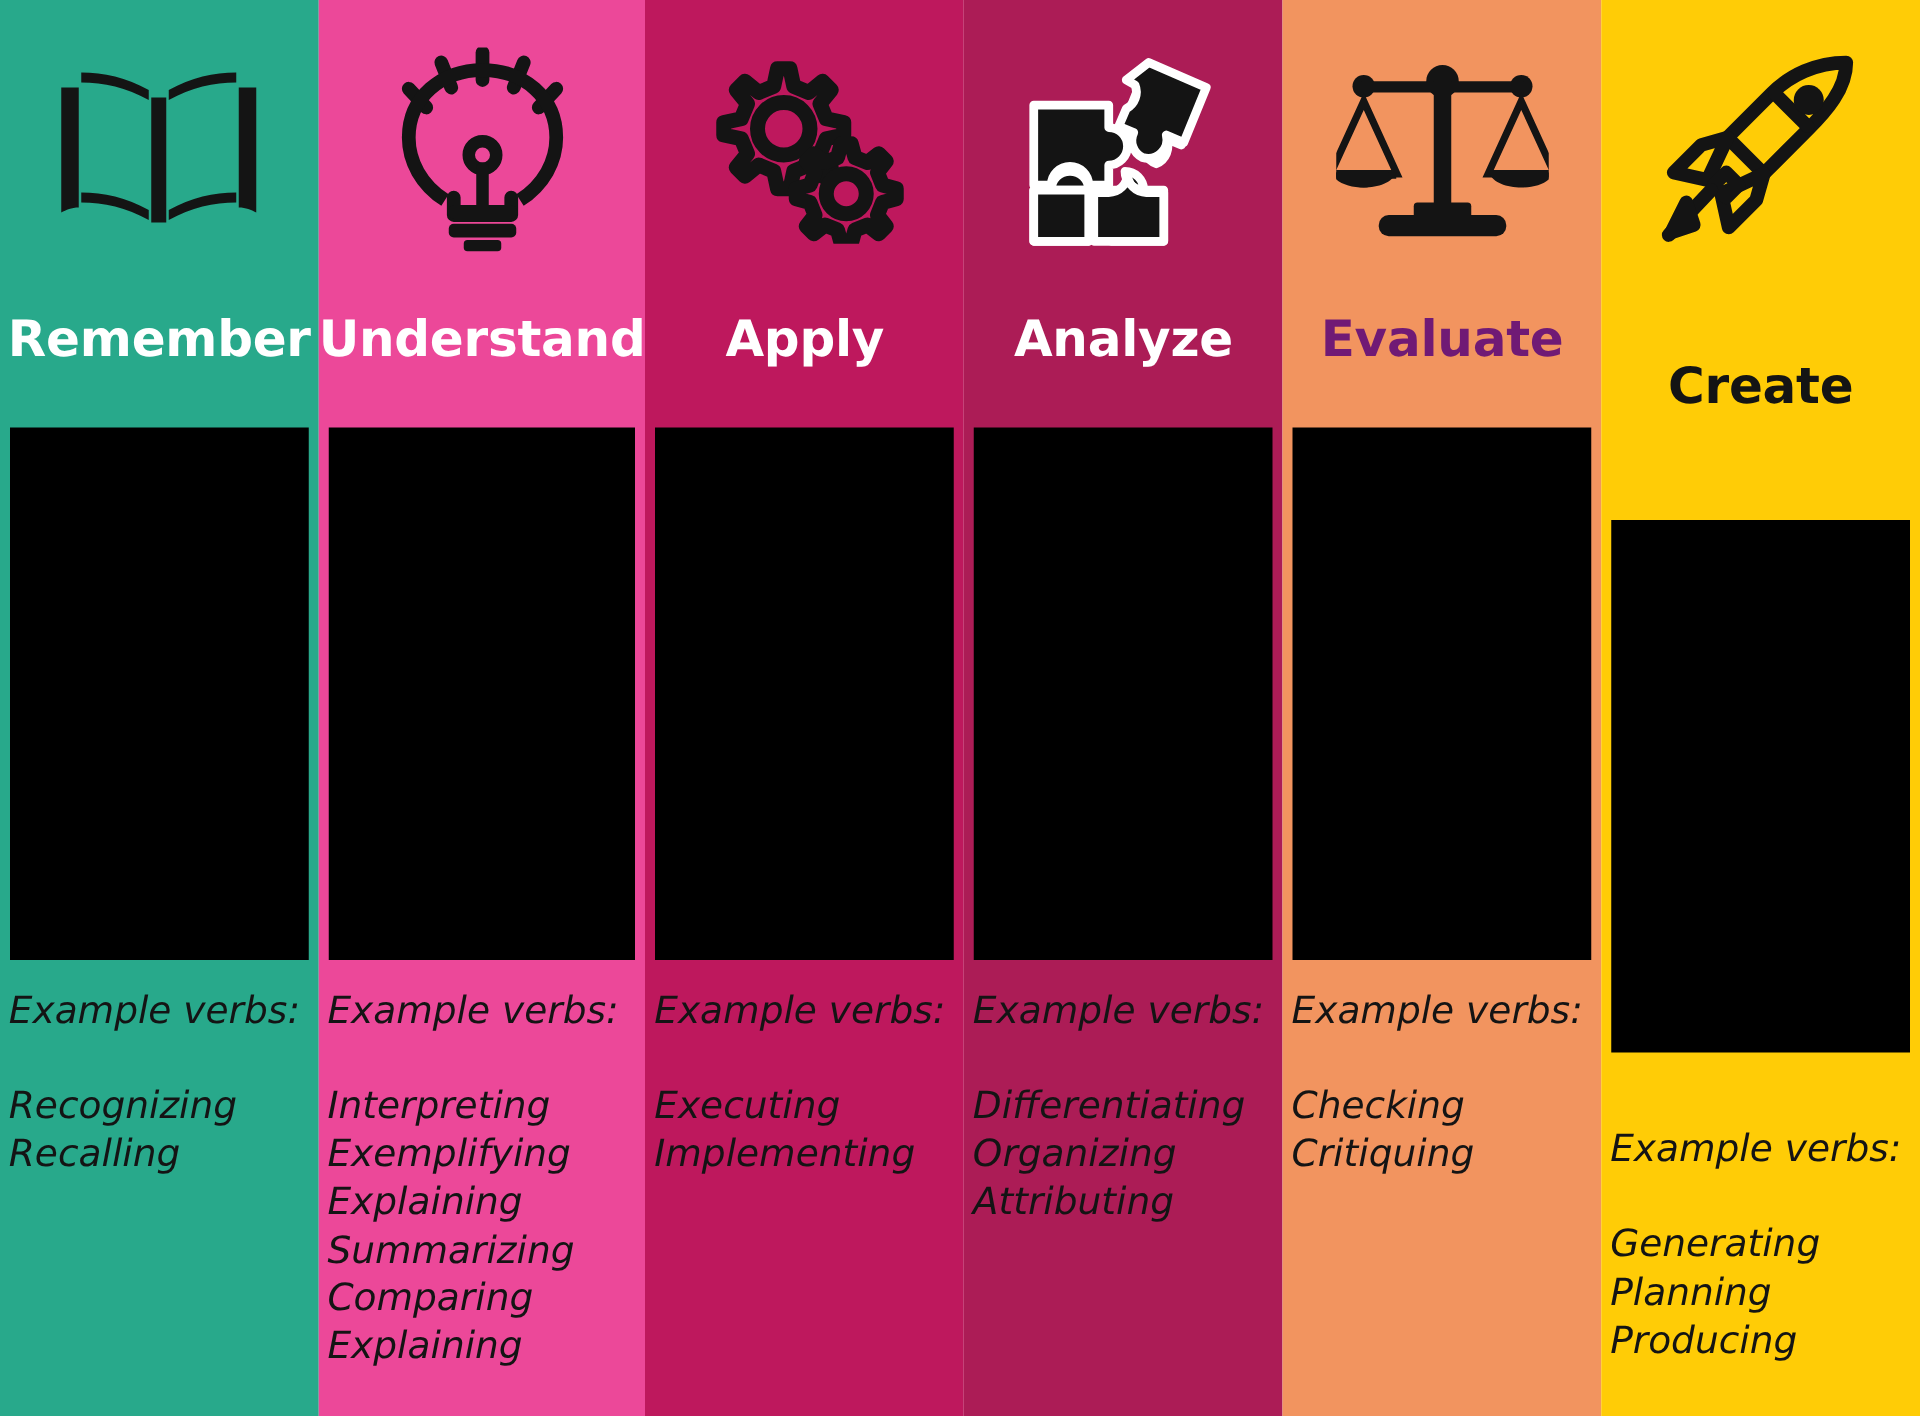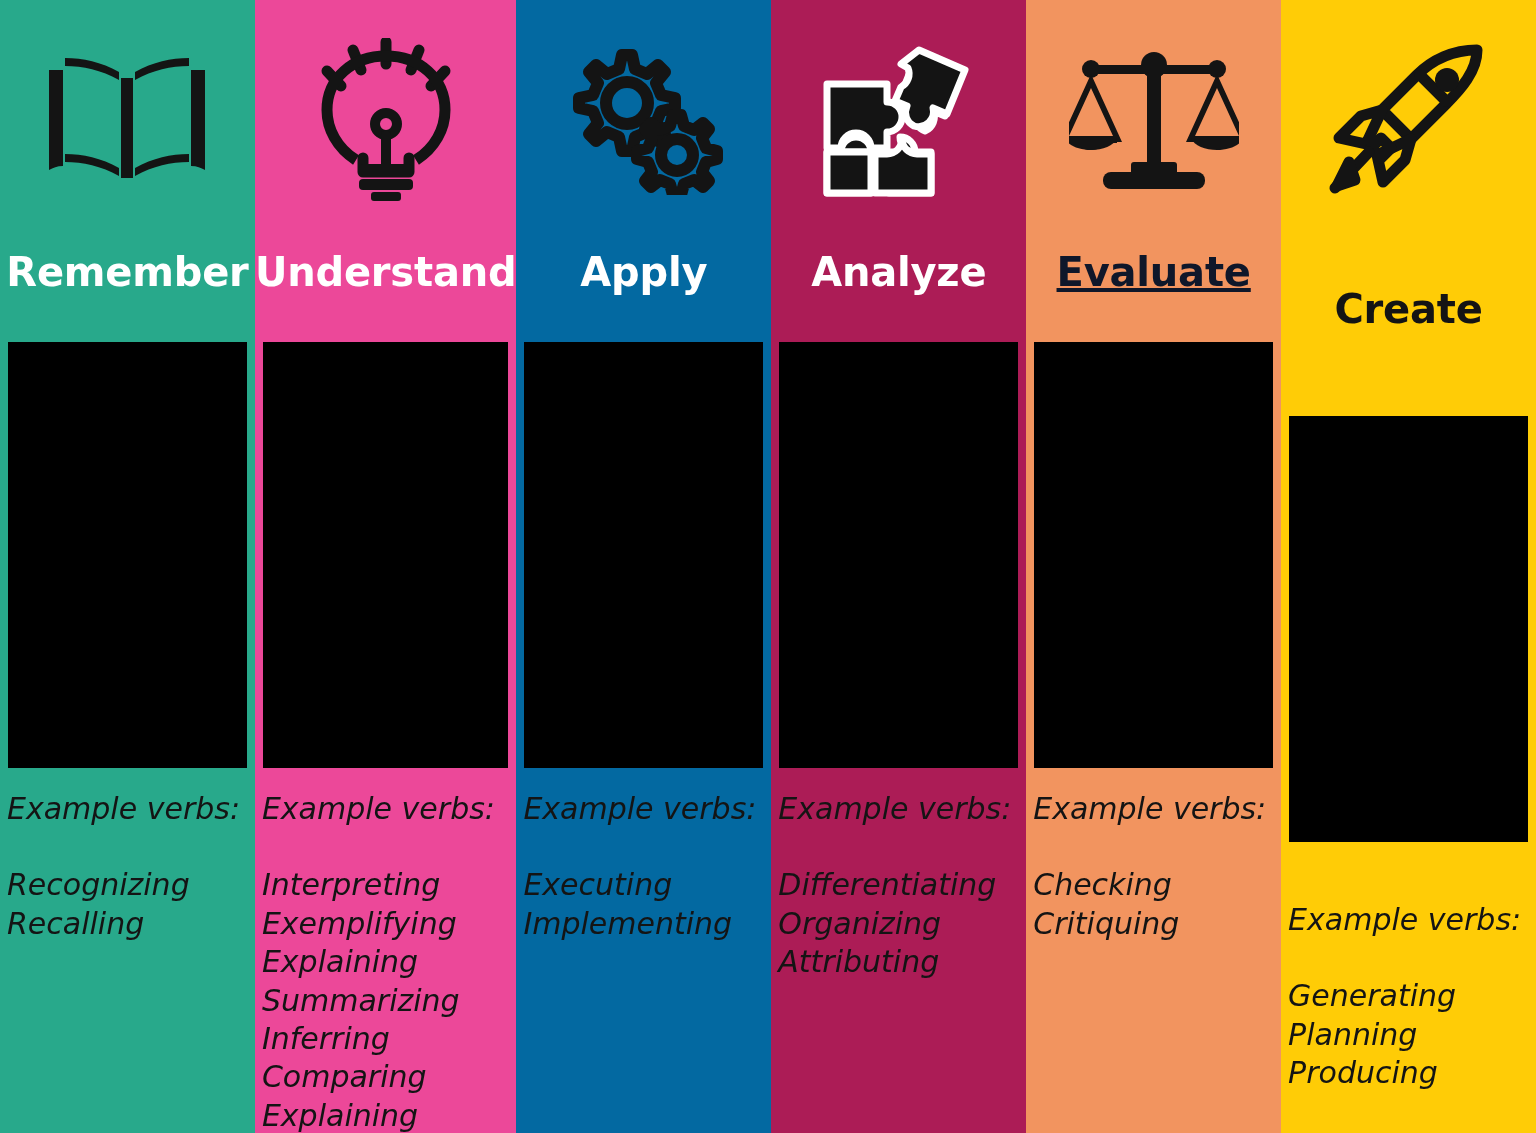--- a/index.html
+++ b/index.html
@@ -120,27 +120,26 @@
       </svg>
     </div>
     <div class="col-title" style="color: rgb(255, 255, 255);">Understand</div>
     <div class="black-box"></div>
     <div class="verbs">
       <span class="verbs-label">Example verbs:</span>
       <span class="verb-line">Interpreting</span>
       <span class="verb-line">Exemplifying</span>
       <span class="verb-line">Explaining</span>
       <span class="verb-line">Summarizing</span>
-      <span class="verb-line">Inferring</span>
       <span class="verb-line">Comparing</span>
       <span class="verb-line">Explaining</span>
     </div>
   </div>
 
-  <div class="column" style="background: #0369a1;">
+  <div class="column" style="background: #be185d;">
     <div class="icon-wrap">
       <svg width="165" height="150" viewBox="0 0 165 150" aria-hidden="true">
         <g fill="none" stroke="#141414" stroke-width="12" stroke-linejoin="round">
           <path d="M61 10 L71 10 L74 24 L86 29 L97 20 L104 27 L95 38 L100 50 L114 53 L114 63 L100 66 L95 78 L104 89 L97 96 L86 87 L74 92 L71 106 L61 106 L58 92 L46 87 L35 96 L28 89 L37 78 L32 66 L18 63 L18 53 L32 50 L37 38 L28 27 L35 20 L46 29 L58 24 Z"></path>
           <circle cx="66" cy="58" r="21"></circle>
           <path d="M112 70 L120 70 L123 81 L133 85 L142 78 L148 84 L141 93 L145 103 L156 106 L156 114 L145 117 L141 127 L148 136 L142 142 L133 135 L123 139 L120 150 L112 150 L109 139 L99 135 L90 142 L84 136 L91 127 L87 117 L76 114 L76 106 L87 103 L91 93 L84 84 L90 78 L99 85 L109 81 Z"></path>
           <circle cx="116" cy="110" r="16"></circle>
         </g>
       </svg>
     </div>
@@ -190,21 +189,21 @@
           <path d="M148 24 L179 92 L117 92 Z M148 38 L170 86 L126 86 Z" fill-rule="evenodd"></path>
           <path d="M2 88 C12 104 32 104 42 88 Z"></path>
           <rect x="-4" y="88" width="52" height="5"></rect>
           <path d="M-4 88 L48 88 C42 104 2 104 -4 88 Z"></path>
           <path d="M122 88 L174 88 C168 104 128 104 122 88 Z"></path>
           <rect x="62" y="112" width="46" height="13" rx="3"></rect>
           <rect x="34" y="122" width="102" height="17" rx="8"></rect>
         </g>
       </svg>
     </div>
-    <div class="col-title" style="color: #0f172a; text-decoration: underline;">Evaluate</div>
+    <div class="col-title" style="color: #701a75;">Evaluate</div>
     <div class="black-box"></div>
     <div class="verbs">
       <span class="verbs-label">Example verbs:</span>
       <span class="verb-line">Checking</span>
       <span class="verb-line">Critiquing</span>
     </div>
   </div>
 
   <div class="column" style="background: rgb(255, 204, 6); gap: 37px;">
     <div class="icon-wrap">

